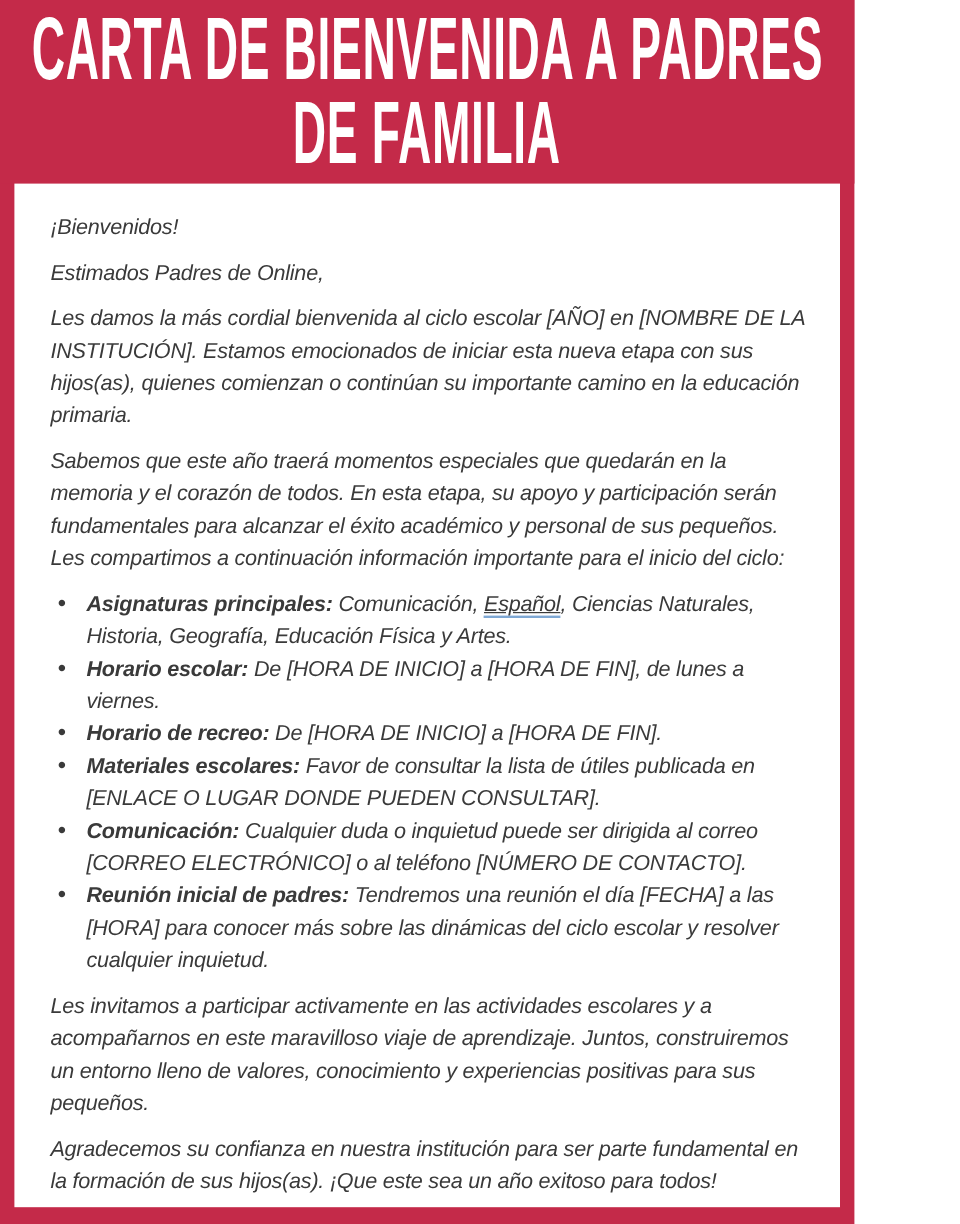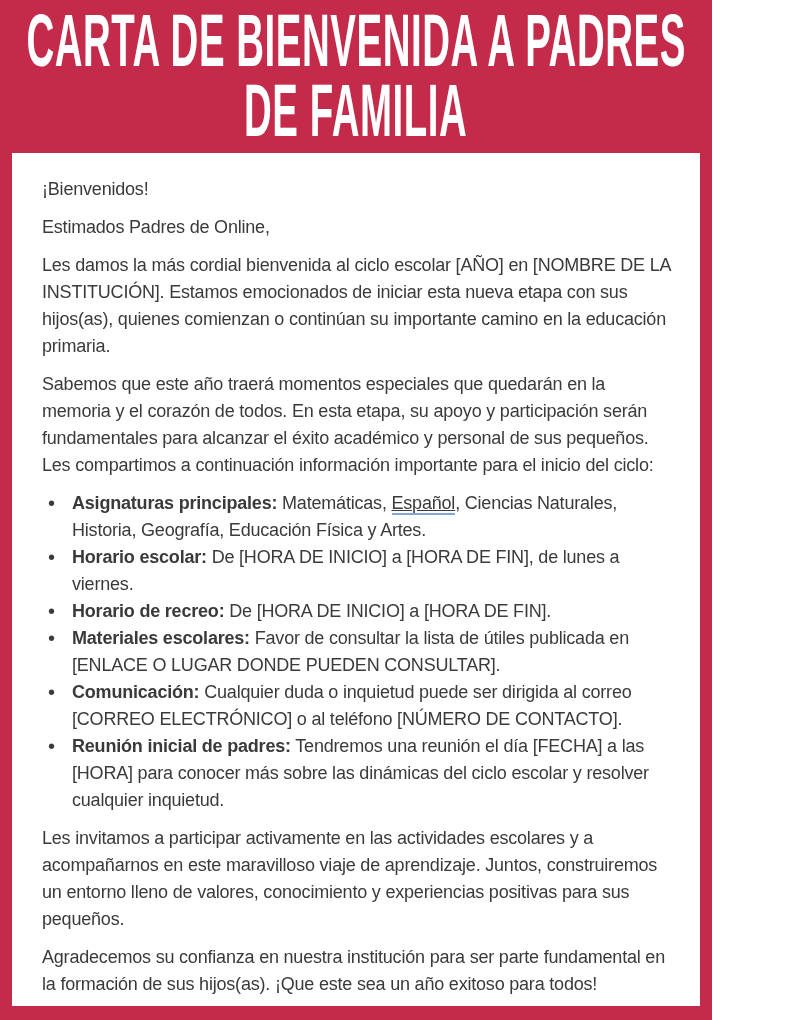--- a/index.html
+++ b/index.html
@@ -38,20 +38,21 @@
   
   .content {
     background:#ffffff;
     flex:1;
     overflow:hidden;
     padding:12px 28px 0 30px;
     color: var(--ink, #3A3A3A);
     font-size:18px;
     line-height:27px;
     letter-spacing:-0.2px;
+    font-style:italic;
   }
   .content p { margin:11px 0; }
   .content b { font-weight:700; }
   ul.info-list { list-style:none; margin:11px 0; }
   ul.info-list li { position:relative; padding-left:30px; }
   ul.info-list li::before {
     content:"•";
     position:absolute; left:6px; top:0;
     font-size:20px;
   }
@@ -111,21 +112,21 @@
     </div>
   </header>
 
   <div class="content">
     <p>¡Bienvenidos!</p>
     <p>Estimados Padres de Online,</p>
     <p>Les damos la más cordial bienvenida al ciclo escolar [AÑO] en [NOMBRE DE LA INSTITUCIÓN]. Estamos emocionados de iniciar esta nueva etapa con sus hijos(as), quienes comienzan o continúan su importante camino en la educación primaria.</p>
     <p>Sabemos que este año traerá momentos especiales que quedarán en la memoria y el corazón de todos. En esta etapa, su apoyo y participación serán fundamentales para alcanzar el éxito académico y personal de sus pequeños. Les compartimos a continuación información importante para el inicio del ciclo:</p>
 
     <ul class="info-list">
-      <li><b>Asignaturas principales:</b><span> Matemáticas, </span><a class="esp-link">Español</a><span>, Ciencias Naturales, Historia, Geografía, Educación Física y Artes.</span></li>
+      <li><b>Asignaturas principales:</b><span> Comunicación, </span><a class="esp-link">Español</a><span>, Ciencias Naturales, Historia, Geografía, Educación Física y Artes.</span></li>
       <li><b>Horario escolar:</b><span> De [HORA DE INICIO] a [HORA DE FIN], de lunes a viernes.</span></li>
       <li><b>Horario de recreo:</b><span> De [HORA DE INICIO] a [HORA DE FIN].</span></li>
       <li><b>Materiales escolares:</b><span> Favor de consultar la lista de útiles publicada en [ENLACE O LUGAR DONDE PUEDEN CONSULTAR].</span></li>
       <li><b>Comunicación:</b><span> Cualquier duda o inquietud puede ser dirigida al correo [CORREO ELECTRÓNICO] o al teléfono [NÚMERO DE CONTACTO].</span></li>
       <li><b>Reunión inicial de padres:</b><span> Tendremos una reunión el día [FECHA] a las [HORA] para conocer más sobre las dinámicas del ciclo escolar y resolver cualquier inquietud.</span></li>
     </ul>
 
     <p>Les invitamos a participar activamente en las actividades escolares y a acompañarnos en este maravilloso viaje de aprendizaje. Juntos, construiremos un entorno lleno de valores, conocimiento y experiencias positivas para sus pequeños.</p>
     <p>Agradecemos su confianza en nuestra institución para ser parte fundamental en la formación de sus hijos(as). ¡Que este sea un año exitoso para todos!</p>
 

